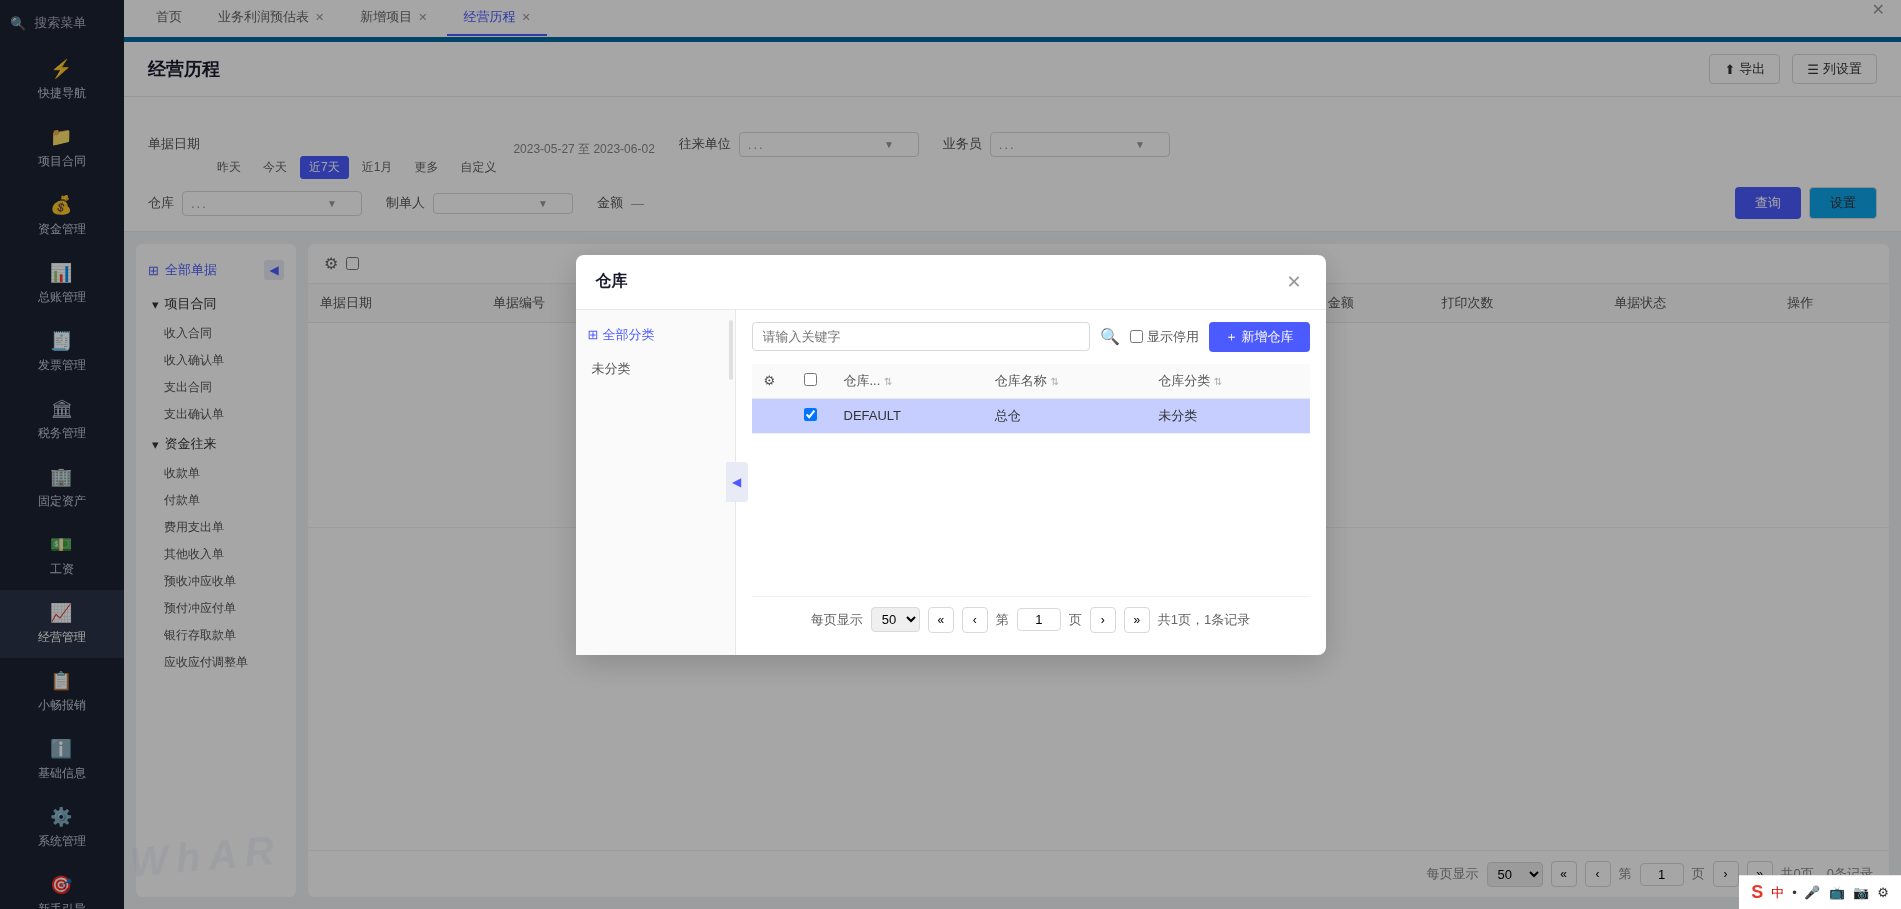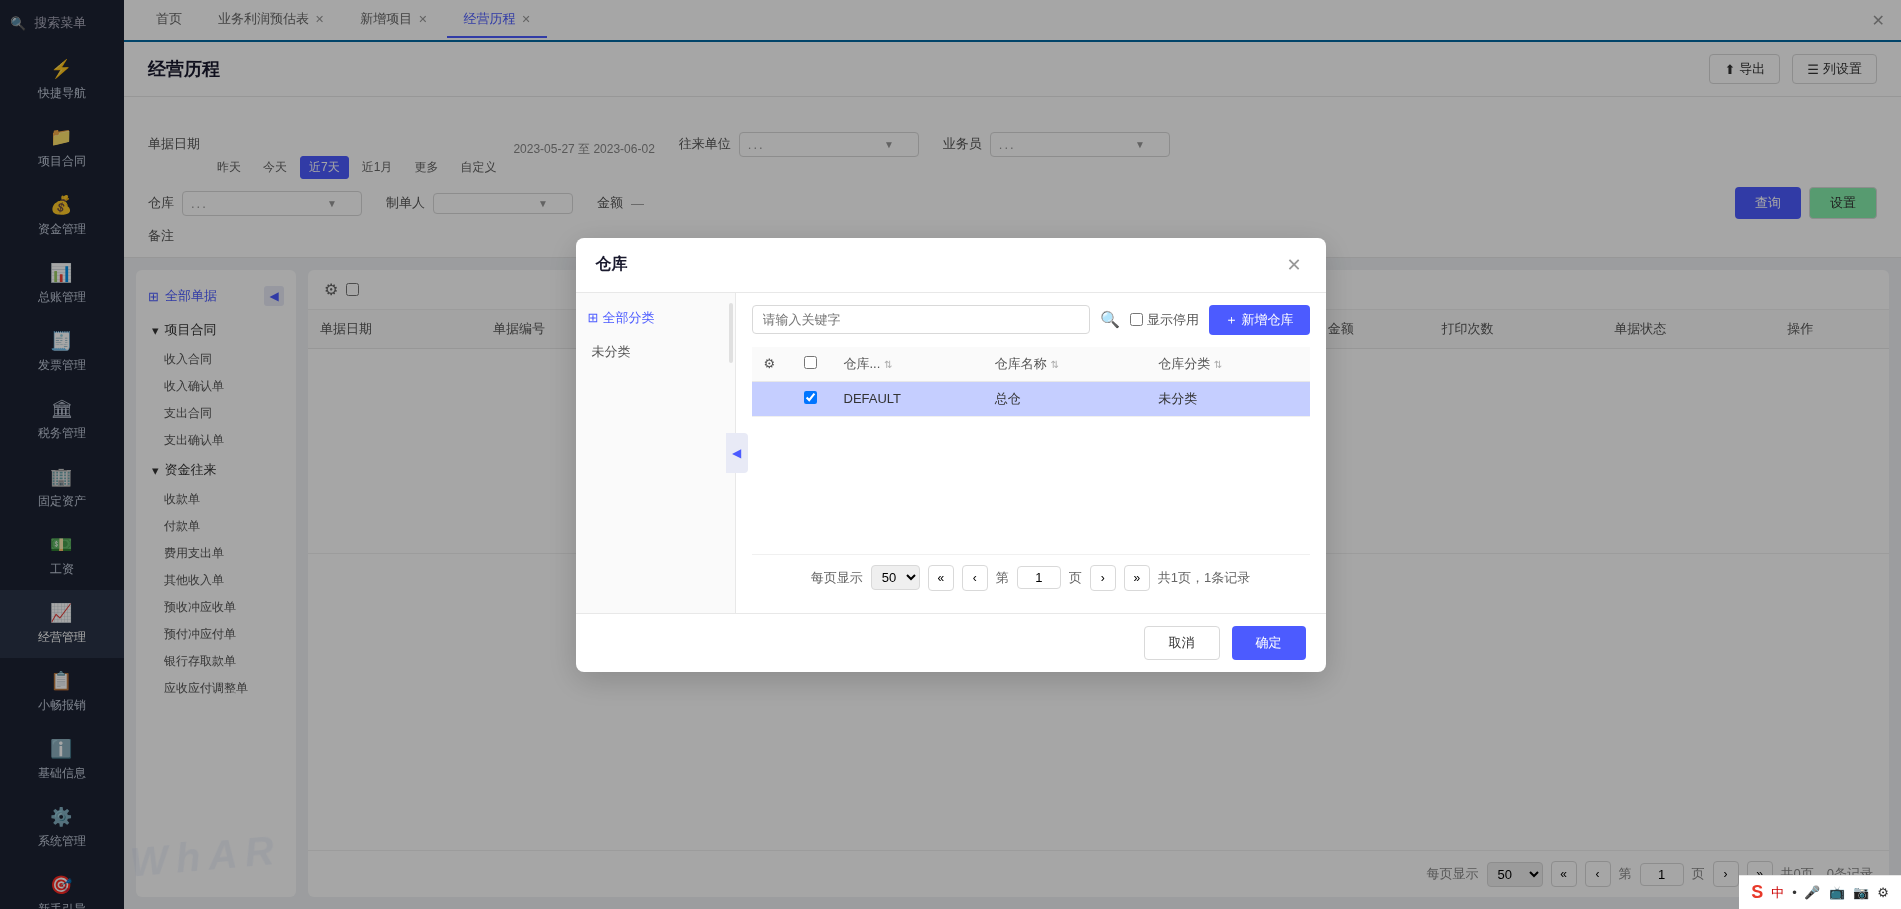--- a/index.html
+++ b/index.html
@@ -12,21 +12,21 @@
     .sidebar { width: 124px; background: #1c2333; display: flex; flex-direction: column; height: 100%; flex-shrink: 0; }
     .sidebar-search { display: flex; align-items: center; padding: 14px 10px; color: #aab; font-size: 13px; cursor: pointer; gap: 8px; }
     .sidebar-item { display: flex; flex-direction: column; align-items: center; padding: 12px 5px; color: #c0c8d8; font-size: 12px; cursor: pointer; gap: 5px; }
     .sidebar-item.active { background: #2a3447; color: #fff; }
     .sidebar-item .icon { font-size: 18px; }
 
     
     .main { flex: 1; display: flex; flex-direction: column; background: #f0f2f5; min-width: 0; }
 
     
-    .tab-bar { background: #fff; display: flex; align-items: center; border-bottom: 2px solid #0369a1; padding: 0 16px; height: 42px; gap: 4px; }
+    .tab-bar { background: #fff; display: flex; align-items: flex-start; border-bottom: 5px solid #0369a1; padding: 0 16px; height: 42px; gap: 4px; }
     .tab { padding: 8px 16px; font-size: 13px; cursor: pointer; color: #666; display: flex; align-items: center; gap: 6px; border-bottom: 2px solid transparent; white-space: nowrap; }
     .tab.active { color: #4c5bff; border-bottom: 2px solid #4c5bff; font-weight: 500; }
     .tab .close-icon { font-size: 11px; color: #999; }
 
     
     .page-header { background: #fff; padding: 12px 24px; display: flex; align-items: center; justify-content: space-between; border-bottom: 1px solid #e8e8e8; }
     .page-title { font-size: 18px; font-weight: 600; color: #1a1a2e; }
     .header-actions { display: flex; gap: 12px; align-items: center; }
     .btn-export, .btn-reset-cols { background: #fff; border: 1px solid #d9d9d9; padding: 5px 14px; border-radius: 4px; cursor: pointer; font-size: 13px; color: #333; display: flex; align-items: center; gap: 4px; }
 
@@ -38,21 +38,21 @@
     .filter-date-btns { display: flex; gap: 4px; margin-top: 47px; }
     .date-btn { padding: 2px 8px; border-radius: 3px; cursor: pointer; font-size: 12px; color: #666; border: 1px solid transparent; }
     .date-btn.active { background: #4c5bff; color: #fff; border-color: #4c5bff; }
     .date-range { font-size: 12px; color: #888; margin-top: 10px; }
     .filter-select { border: 1px solid #d9d9d9; border-radius: 4px; padding: 4px 24px 4px 8px; font-size: 13px; min-width: 180px; background: #fff; cursor: pointer; position: relative; display: flex; align-items: center; justify-content: space-between; color: #999; }
     .filter-select .dots { color: #999; letter-spacing: 2px; }
 
     
     .filter-row2 { display: flex; align-items: center; gap: 24px; }
     .btn-query { background: #4c5bff; color: #fff; border: none; padding: 6px 20px; border-radius: 4px; cursor: pointer; font-size: 13px; }
-    .btn-settings { background: #86efac; border: 1px solid #d9d9d9; padding: 6px 20px; border-radius: 4px; cursor: pointer; font-size: 13px; color: #333; }
+    .btn-settings { background: #0ea5e9; border: 1px solid #d9d9d9; padding: 6px 20px; border-radius: 4px; cursor: pointer; font-size: 13px; color: #333; }
 
     
     .content-area { display: flex; flex: 1; overflow: hidden; background: #f0f2f5; padding: 12px; gap: 12px; }
 
     
     .left-panel { width: 160px; background: #fff; border-radius: 6px; padding: 8px 0; flex-shrink: 0; }
     .left-panel-header { padding: 8px 12px; font-size: 13px; color: #4c5bff; font-weight: 500; display: flex; align-items: center; gap: 6px; }
     .left-panel-toggle { width: 20px; height: 20px; background: #e8eaf6; border-radius: 3px; display: flex; align-items: center; justify-content: center; cursor: pointer; font-size: 12px; color: #4c5bff; margin-left: auto; }
     .left-tree-item { padding: 7px 12px 7px 16px; font-size: 13px; color: #333; cursor: pointer; display: flex; align-items: center; gap: 6px; }
     .left-tree-sub { padding: 5px 12px 5px 28px; font-size: 12px; color: #555; cursor: pointer; }
@@ -264,25 +264,20 @@
             <span style="font-size:10px;margin-left:auto;">▼</span>
           </div>
         </div>
         <div class="filter-item">
           <span class="filter-label">金额</span>
           <span style="color:#999;">—</span>
         </div>
         <div style="margin-left:auto;display:flex;gap:8px;">
           <button class="btn-query">查询</button>
           <button class="btn-settings">设置</button>
-        </div>
-      </div>
-      <div style="margin-top:8px;">
-        <div class="filter-item">
-          <span class="filter-label">备注</span>
         </div>
       </div>
     </div>
 
     <div class="content-area">
 
       <div class="left-panel">
         <div class="left-panel-header">
           <span>⊞</span>
           <span>全部单据</span>
@@ -447,24 +442,20 @@
           <span>第</span>
           <input class="page-input" type="text" value="1" style="">
           <span>页</span>
           <button class="page-btn">›</button>
           <button class="page-btn">»</button>
           <span>共1页，1条记录</span>
         </div>
       </div>
     </div>
 
-    <div class="modal-actions">
-      <button class="btn-cancel">取消</button>
-      <button class="btn-confirm">确定</button>
-    </div>
   </div>
 </div>
 
 <div class="taskbar">
   <span class="taskbar-logo">S</span>
   <span style="color:#c00;">中</span>
   <span>•</span>
   <span>🎤</span>
   <span>📺</span>
   <span>📷</span>

